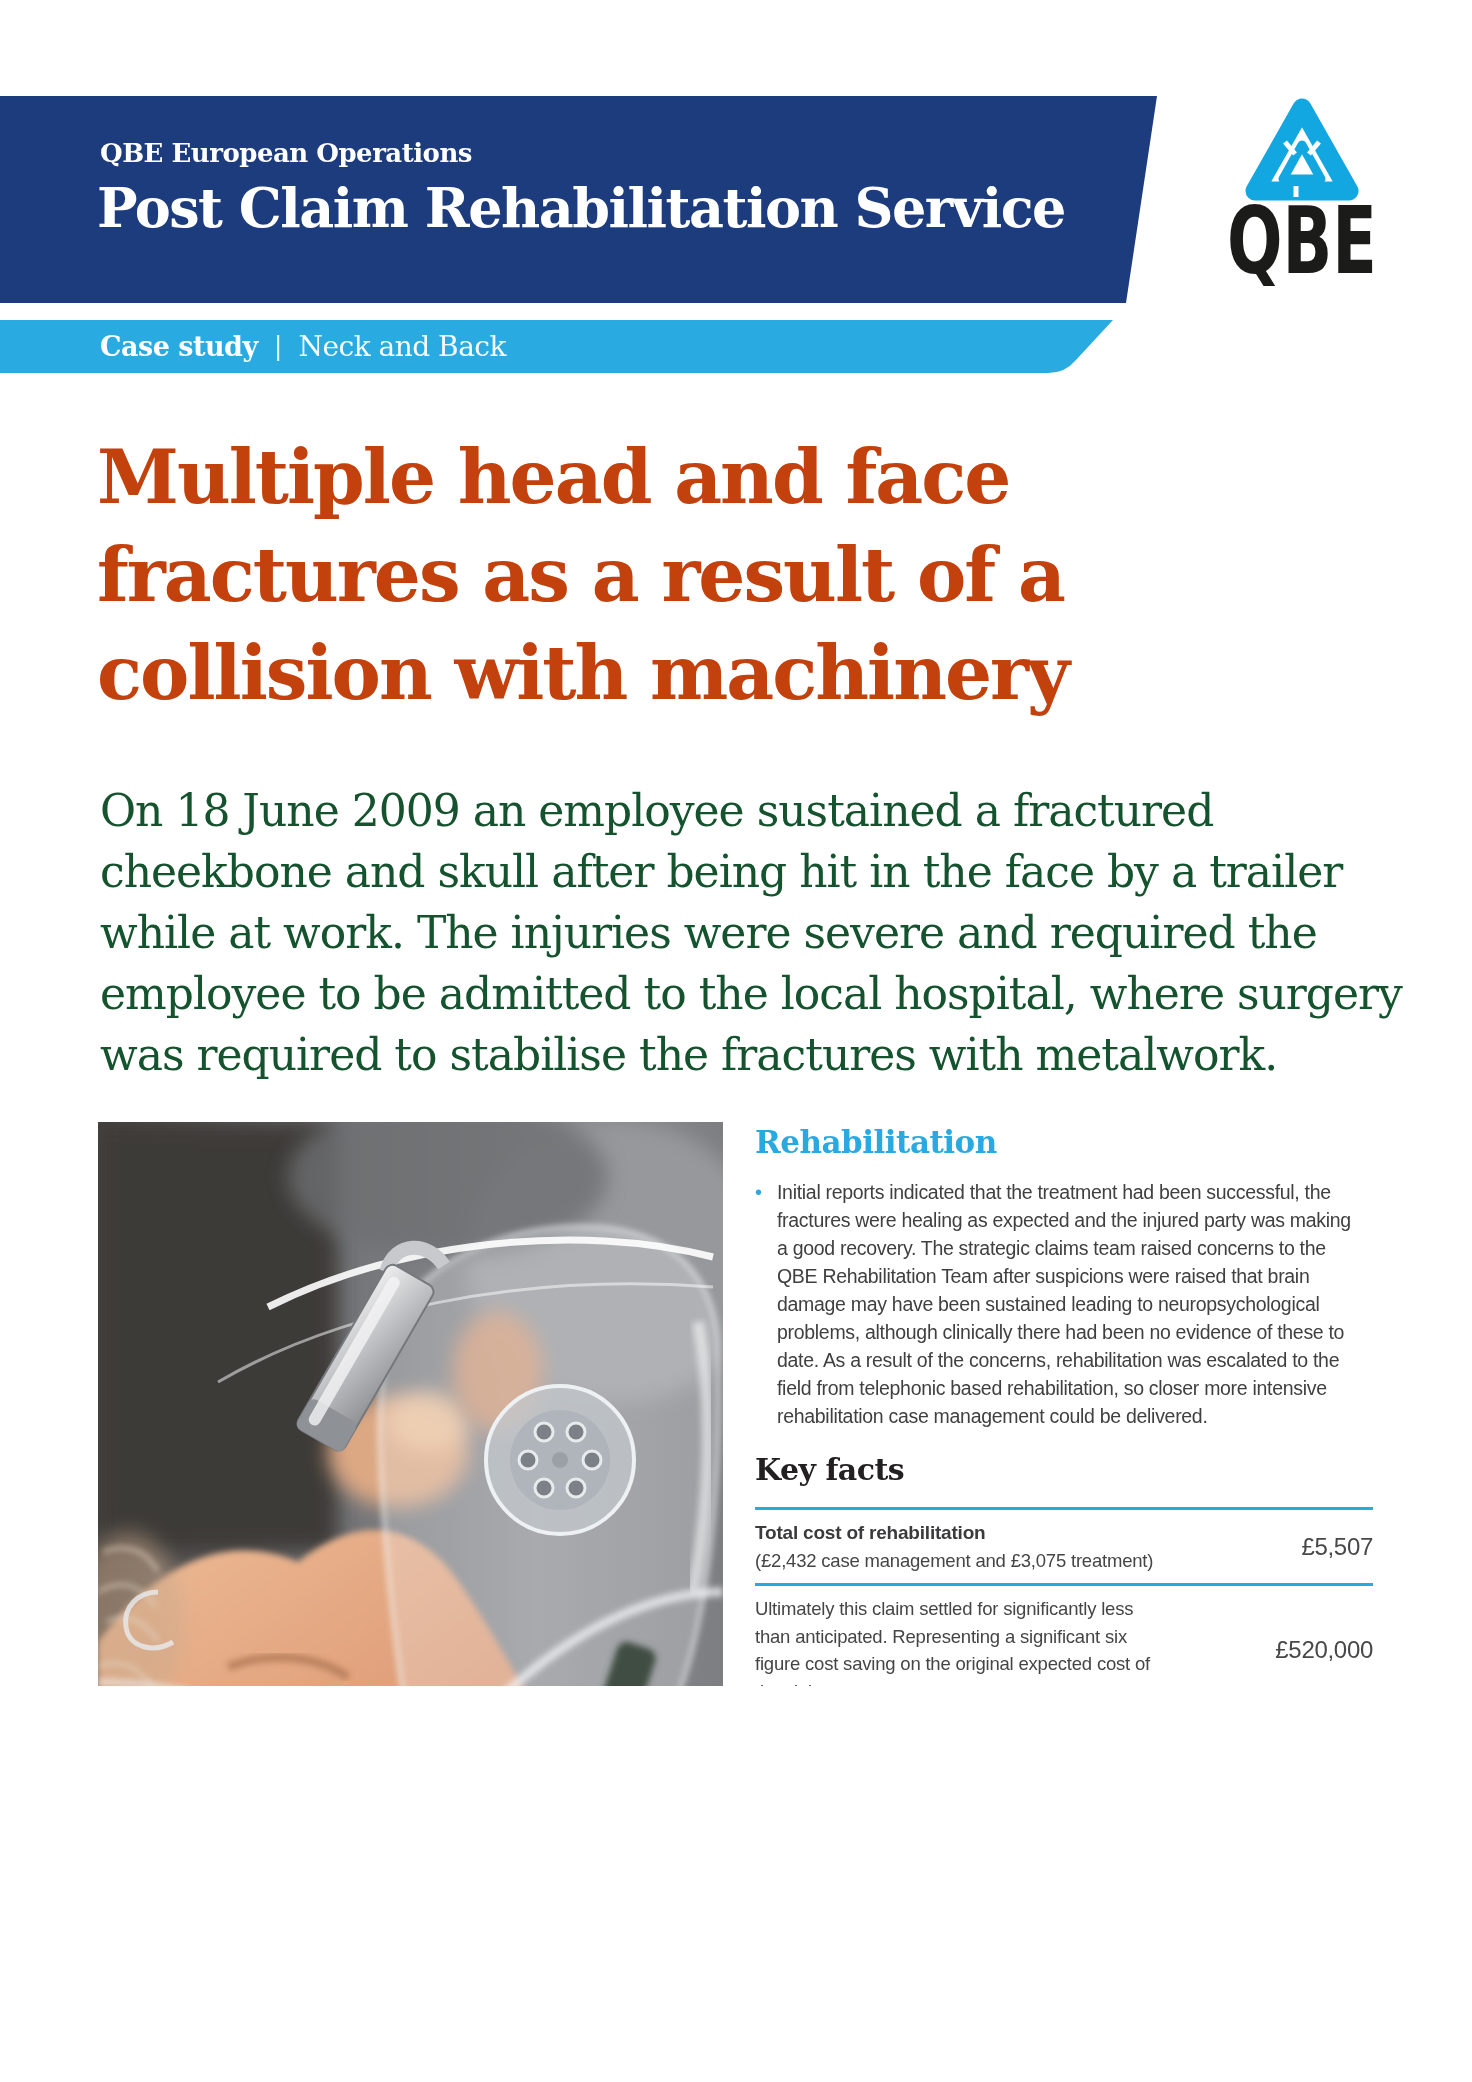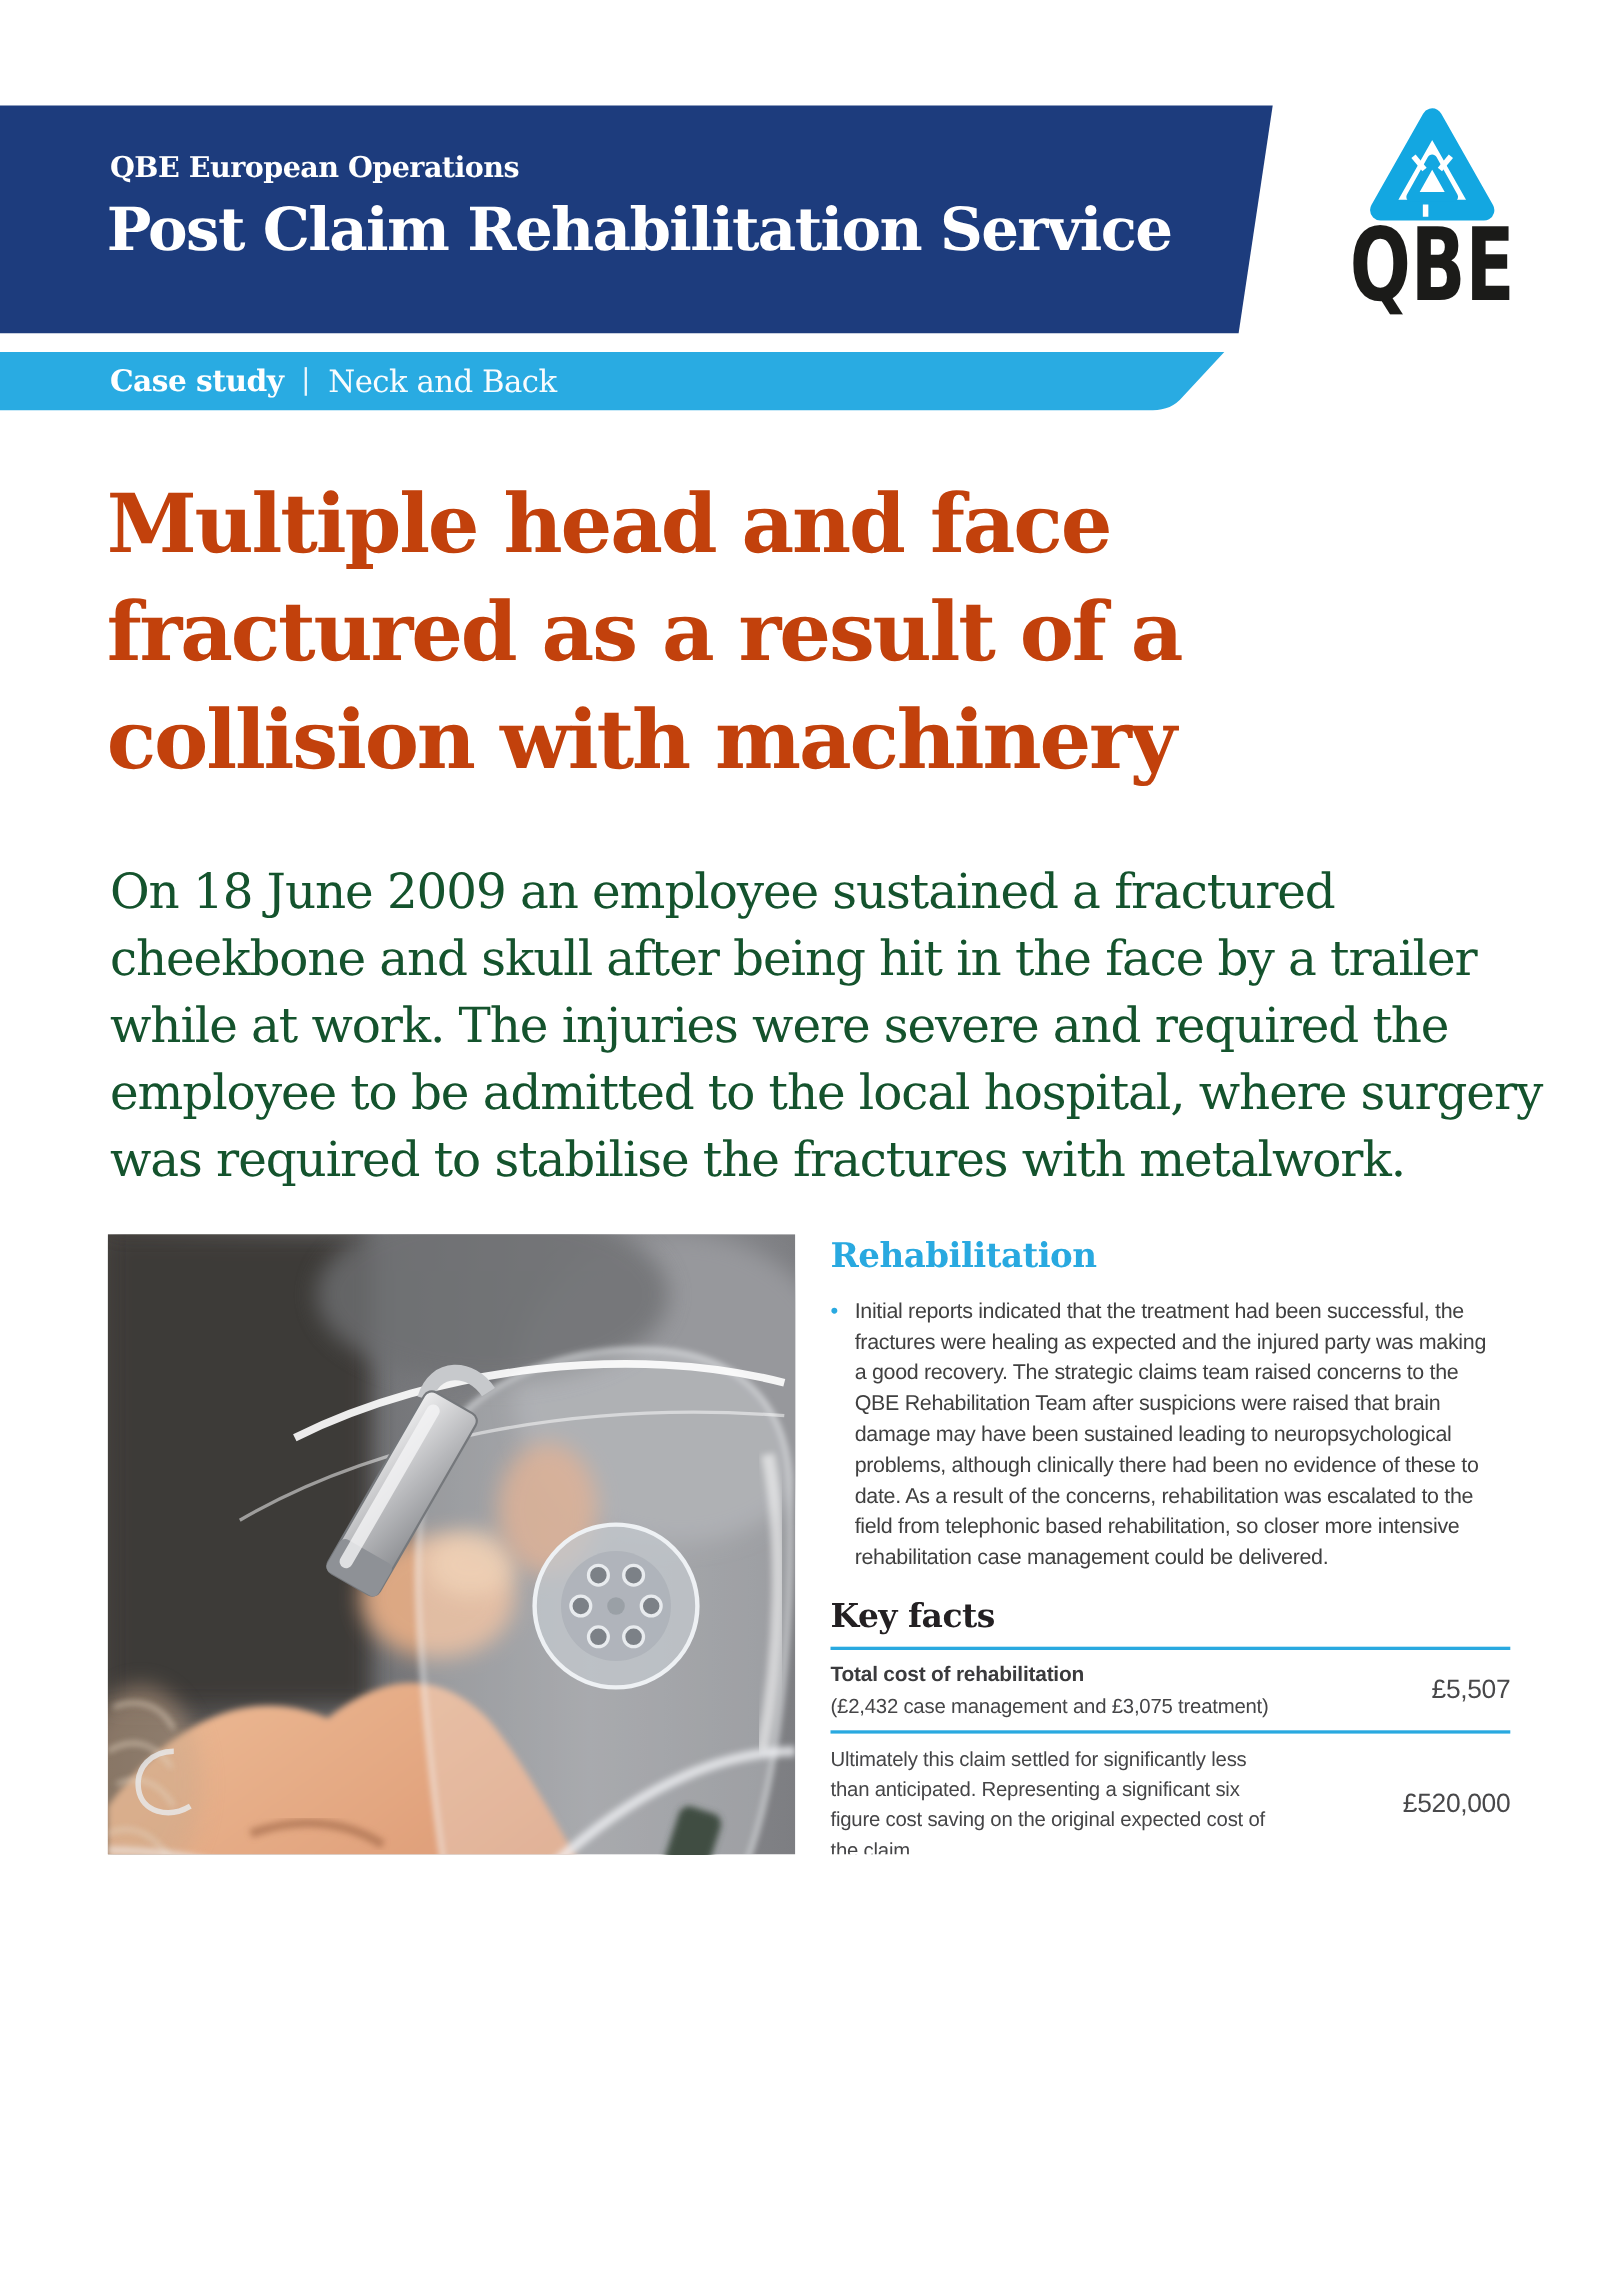--- a/index.html
+++ b/index.html
@@ -43,21 +43,21 @@
     margin:0 0 18px 0;letter-spacing:-0.5px;
   }
   .bullet-row{display:flex;}
   .bullet-dot{width:22px;color:#29a9e0;font-size:20px;line-height:28px;}
   .bullet-text{
     width:585px;font-size:19.5px;line-height:28px;color:#404040;letter-spacing:-0.3px;
   }
   .keyfacts{position:absolute;left:755px;top:1452px;width:618px;}
   .kf-heading{
     font-family:"DejaVu Serif",serif;font-weight:bold;font-size:30px;color:#232022;
-    margin:0 0 10px 0;letter-spacing:-0.5px;
+    margin:0 0 20px 0;letter-spacing:-0.5px;
   }
   .kf-table{border-bottom:3px solid #29a9e0;}
   .kf-row{display:flex;border-top:3px solid #29a9e0;padding:9px 0;}
   .kf-label{width:408px;font-size:18.5px;line-height:27.5px;color:#454547;letter-spacing:-0.2px;}
   .kf-label .bold{font-weight:bold;font-size:19px;color:#3b3b3d;}
   .kf-value{
     flex:1;text-align:right;align-self:center;font-size:24px;color:#48484a;letter-spacing:-0.3px;
   }
 </style>
 </head>
@@ -85,21 +85,21 @@
       <path d="M80,49 L99,83 L61,83 Z" fill="none" stroke="#13a7e1" stroke-width="9" stroke-linejoin="round"></path>
       <path d="M97,46 L87,58" stroke="#ffffff" stroke-width="5"></path>
       <path d="M63,46 L73,58" stroke="#ffffff" stroke-width="5"></path>
       <path d="M74,90 L74,101" stroke="#ffffff" stroke-width="5"></path>
     </g>
     <text x="80" y="177" text-anchor="middle" font-family="DejaVu Sans, sans-serif" font-weight="bold" font-size="92" textLength="150" lengthAdjust="spacingAndGlyphs" fill="#1b1b19">QBE</text>
   </svg>
 
   <div class="main-title">
     <div>Multiple head and face</div>
-    <div>fractured as a result of a</div>
+    <div>fractures as a result of a</div>
     <div>collision with machinery</div>
   </div>
 
   <div class="intro">
     <div>On 18 June 2009 an employee sustained a fractured</div>
     <div>cheekbone and skull after being hit in the face by a trailer</div>
     <div>while at work. The injuries were severe and required the</div>
     <div>employee to be admitted to the local hospital, where surgery</div>
     <div>was required to stabilise the fractures with metalwork.</div>
   </div>

